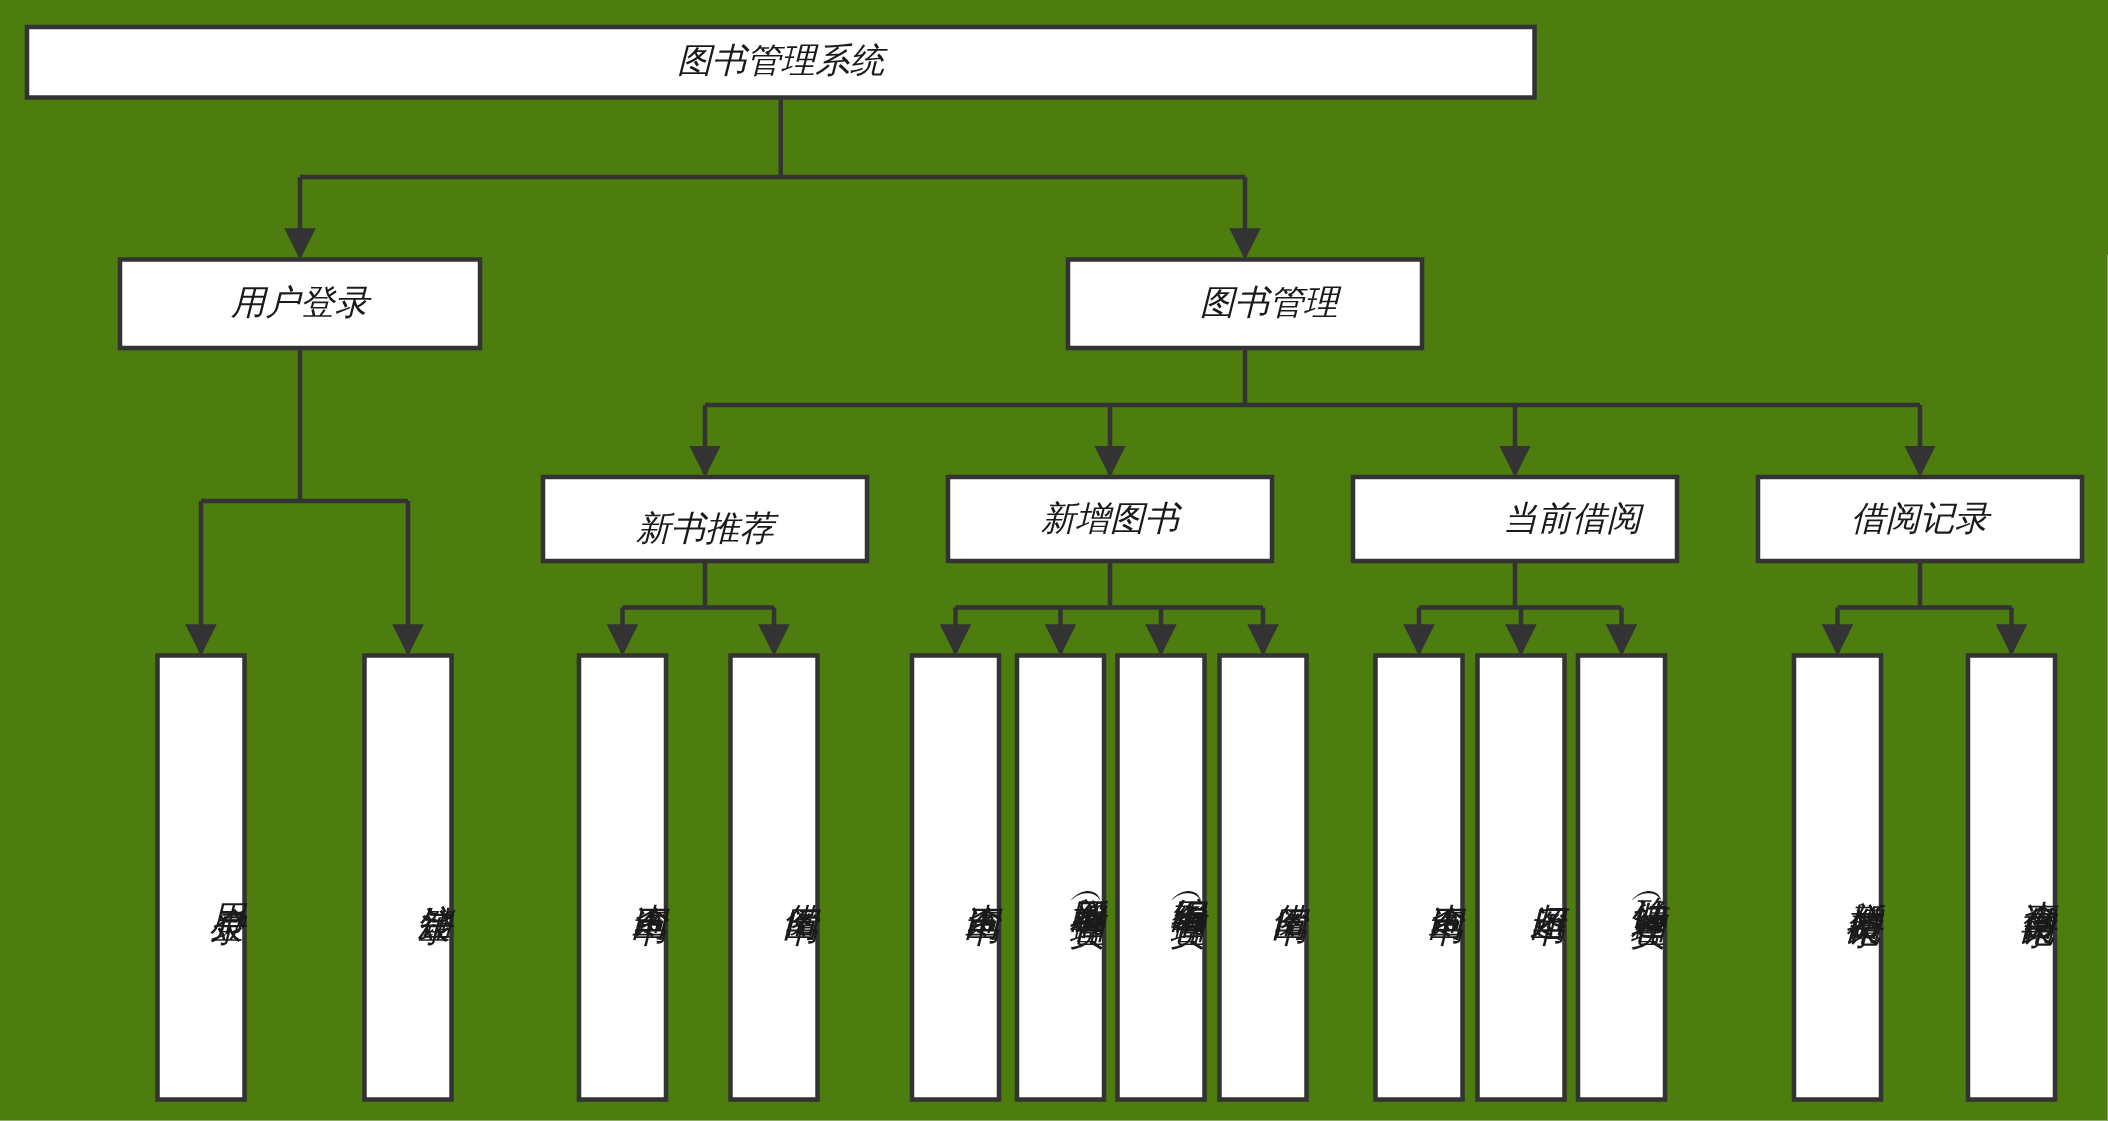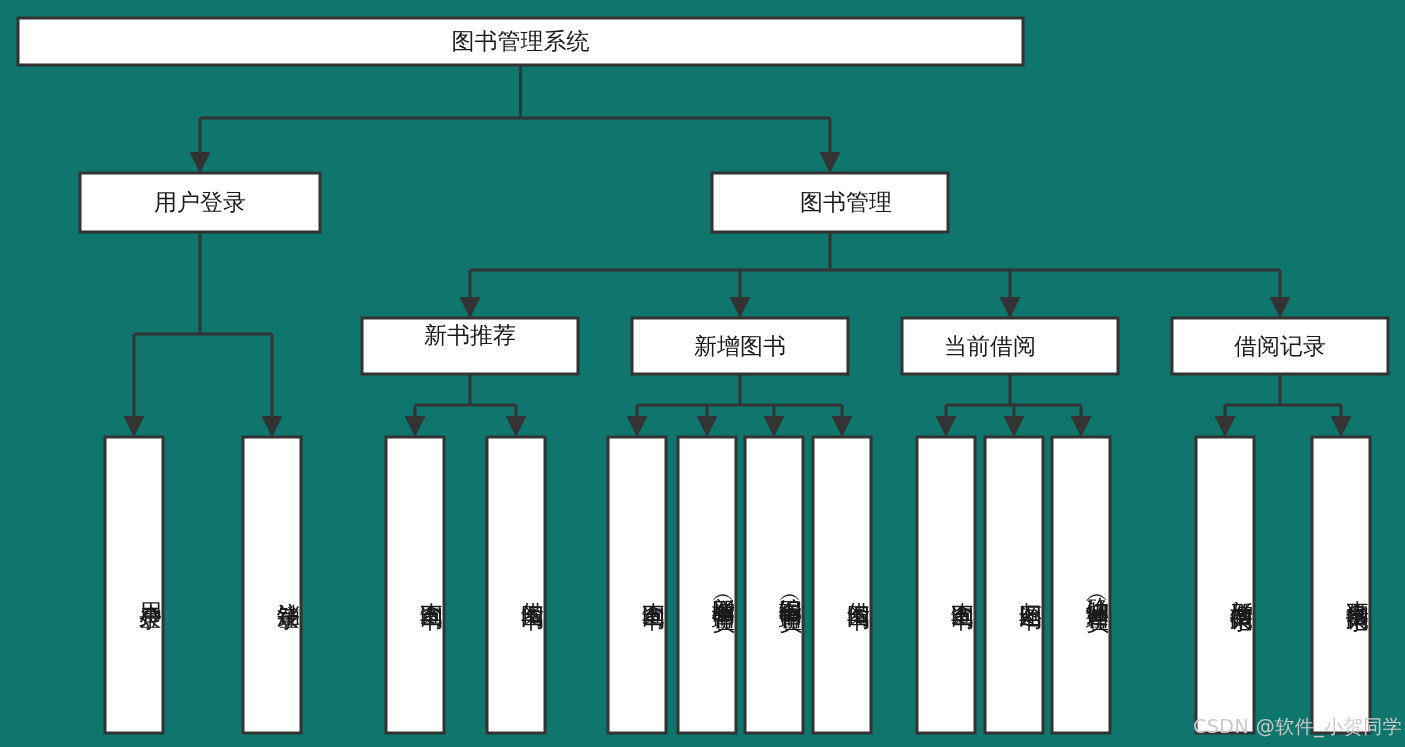--- a/index.html
+++ b/index.html
@@ -1,20 +1,20 @@
 <!DOCTYPE html>
 <html><head>
 <meta charset="utf-8">
 <style>
   html,body{margin:0;padding:0;background:#ffffff;}
   body{
     font-family:"DejaVu Sans","Liberation Sans",sans-serif;
     width:1405px;height:747px;overflow:hidden;
   }
-  #canvas{position:relative;width:1405px;height:747px;background:#0f766e;}
+  #canvas{position:relative;width:1405px;height:747px;background:#4d7c0f;font-style:italic;}
   #canvas svg{position:absolute;left:0;top:0;width:1405px;height:747px;}
 
   .node-label{
     position:absolute;
     display:flex;align-items:center;justify-content:center;
     color:#1a1a1a;
     pointer-events:none;
     text-align:center;
     line-height:1.05;
     white-space:nowrap;
@@ -112,25 +112,25 @@
       </g>
   </svg>
 
   <div id="labels">
       <div class="node-label h" style="left: 18px; top: 18px; width: 1005px; height: 47px;">图书管理系统</div>
       <div class="hit" style="left: 18px; top: 18px; width: 1005px; height: 47px;"></div>
       <div class="node-label h" style="left: 80px; top: 173px; width: 240px; height: 59px;">用户登录</div>
       <div class="hit" style="left: 80px; top: 173px; width: 240px; height: 59px;"></div>
       <div class="node-label h" style="left: 712px; top: 173px; width: 268px; height: 59px;">图书管理</div>
       <div class="hit" style="left: 712px; top: 173px; width: 236px; height: 59px;"></div>
-      <div class="node-label h" style="left: 362px; top: 314px; width: 216px; height: 42px;">新书推荐</div>
+      <div class="node-label h" style="left: 362px; top: 332px; width: 216px; height: 42px;">新书推荐</div>
       <div class="hit" style="left: 362px; top: 318px; width: 216px; height: 56px;"></div>
       <div class="node-label h" style="left: 632px; top: 318px; width: 216px; height: 56px;">新增图书</div>
       <div class="hit" style="left: 632px; top: 318px; width: 216px; height: 56px;"></div>
-      <div class="node-label h" style="left: 882px; top: 318px; width: 216px; height: 56px;">当前借阅</div>
+      <div class="node-label h" style="left: 940px; top: 318px; width: 216px; height: 56px;">当前借阅</div>
       <div class="hit" style="left: 902px; top: 318px; width: 216px; height: 56px;"></div>
       <div class="node-label h" style="left: 1172px; top: 318px; width: 216px; height: 56px;">借阅记录</div>
       <div class="hit" style="left: 1172px; top: 318px; width: 216px; height: 56px;"></div>
       <div class="node-label v" style="left: 105px; top: 437px; width: 58px; height: 296px;">用户登录</div>
       <div class="hit" style="left: 105px; top: 437px; width: 58px; height: 296px;"></div>
       <div class="node-label v" style="left: 243px; top: 437px; width: 58px; height: 296px;">注销登录</div>
       <div class="hit" style="left: 243px; top: 437px; width: 58px; height: 296px;"></div>
       <div class="node-label v" style="left: 386px; top: 437px; width: 58px; height: 296px;">查询图书</div>
       <div class="hit" style="left: 386px; top: 437px; width: 58px; height: 296px;"></div>
       <div class="node-label v" style="left: 487px; top: 437px; width: 58px; height: 296px;">借阅图书</div>
@@ -148,14 +148,13 @@
       <div class="node-label v" style="left: 985px; top: 437px; width: 58px; height: 296px;">归还图书</div>
       <div class="hit" style="left: 985px; top: 437px; width: 58px; height: 296px;"></div>
       <div class="node-label v" style="left: 1052px; top: 437px; width: 58px; height: 296px;">确认归还（管理员）</div>
       <div class="hit" style="left: 1052px; top: 437px; width: 58px; height: 296px;"></div>
       <div class="node-label v" style="left: 1196px; top: 437px; width: 58px; height: 296px;">新增借阅记录</div>
       <div class="hit" style="left: 1196px; top: 437px; width: 58px; height: 296px;"></div>
       <div class="node-label v" style="left: 1312px; top: 437px; width: 58px; height: 296px;">查询借阅记录</div>
       <div class="hit" style="left: 1312px; top: 437px; width: 58px; height: 296px;"></div>
     </div>
 
-  <div class="watermark">CSDN @软件_小贺同学</div>
 </div>
 
 </body></html>

